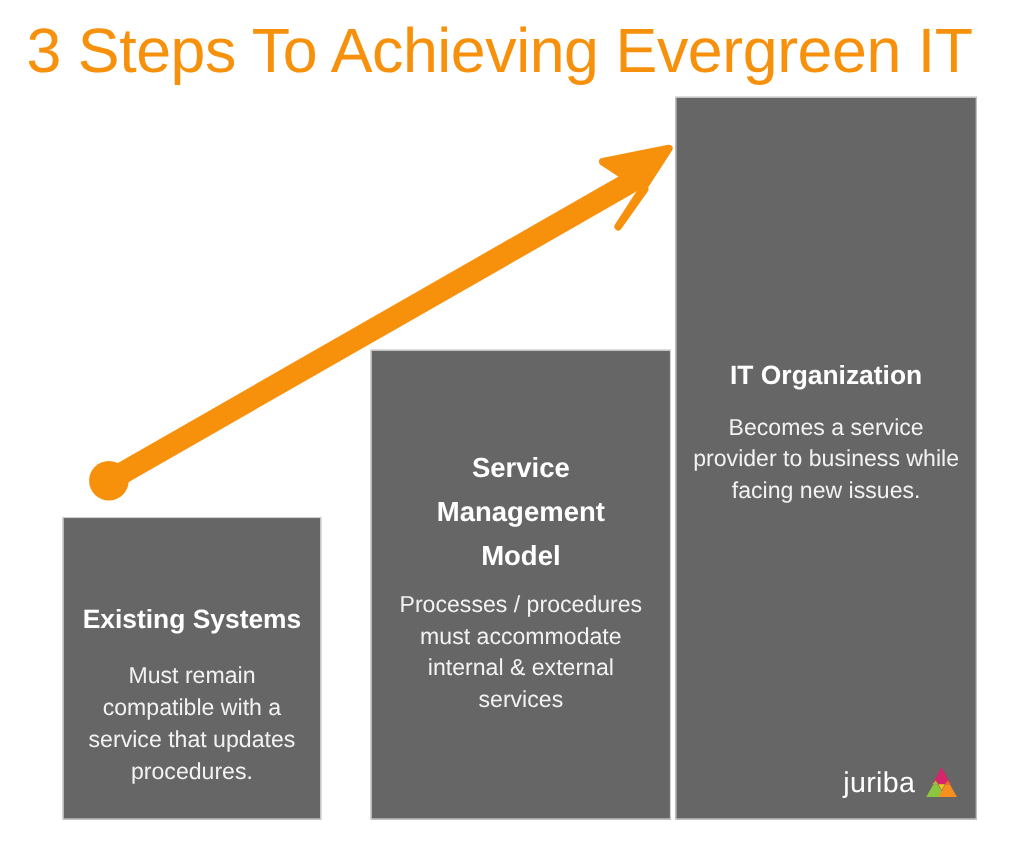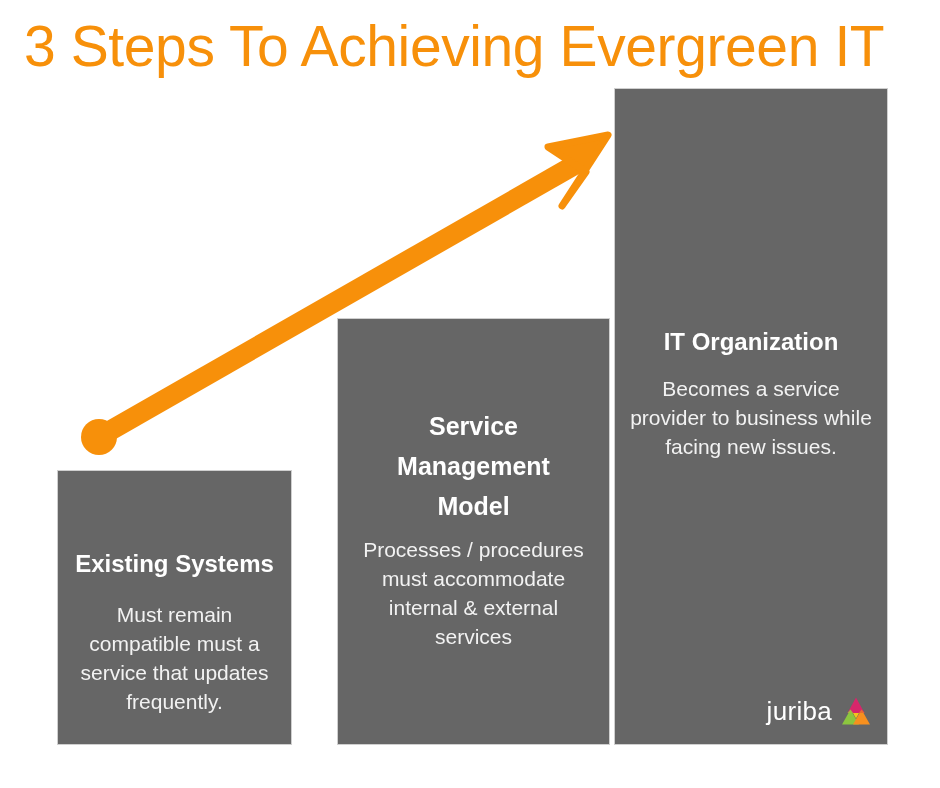--- a/index.html
+++ b/index.html
@@ -114,21 +114,21 @@
 </style>
 </head>
 <body>
 
 <div id="canvas">
 
   <div id="title">3 Steps To Achieving Evergreen IT</div>
 
   <div class="bar" id="bar-1">
     <div class="bar-heading">Existing Systems</div>
-    <div class="bar-body">Must remain compatible must a service that updates frequently.</div>
+    <div class="bar-body">Must remain compatible with a service that updates procedures.</div>
   </div>
 
   <div class="bar" id="bar-3">
     <div class="bar-heading">IT Organization</div>
     <div class="bar-body">Becomes a service provider to business while facing new issues.</div>
 
     <div id="logo">
       <span id="logo-wordmark">juriba</span>
       <svg id="logo-mark" width="34" height="30" viewBox="0 0 34 30">
         <g>

